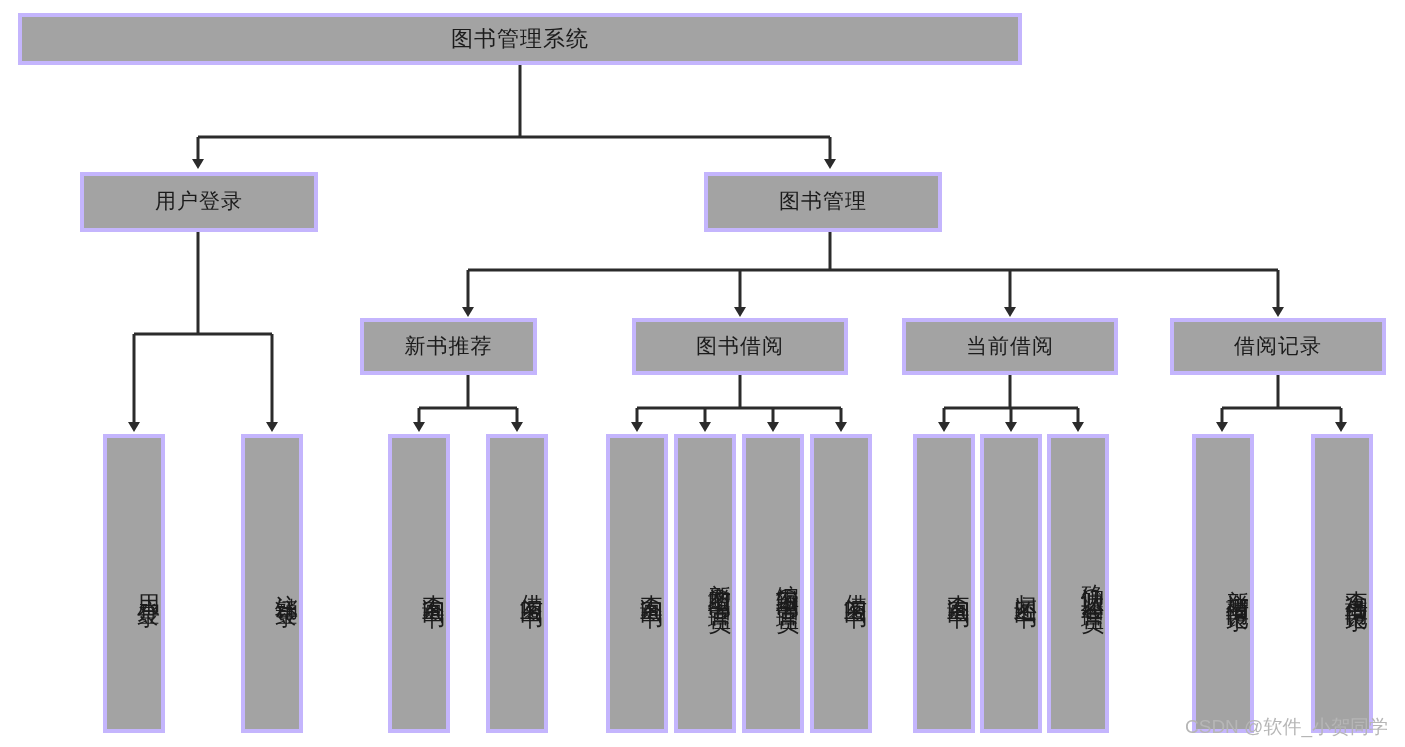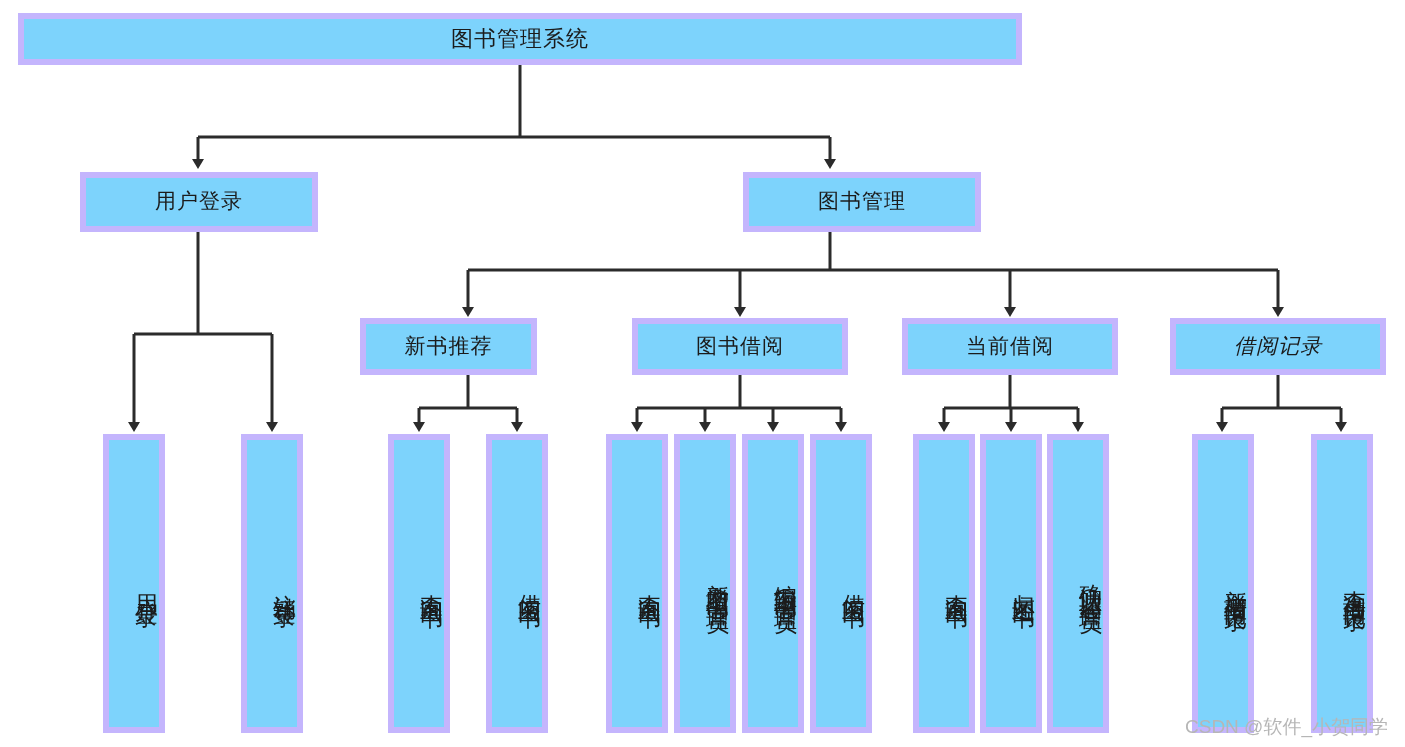--- a/index.html
+++ b/index.html
@@ -18,22 +18,22 @@
   #edges {
     position: absolute;
     left: 0;
     top: 0;
     width: 1405px;
     height: 747px;
   }
   .node {
     position: absolute;
     box-sizing: border-box;
-    background: #7dd3fc;
-    border: 6px solid #c4b5fd;
+    background: #a3a3a3;
+    border: 4px solid #c4b5fd;
     display: flex;
     align-items: center;
     justify-content: center;
     color: #1b1b1b;
     z-index: 2;
   }
   .node.h {
     font-size: 21px;
     letter-spacing: 1px;
     line-height: 1.1;
@@ -123,34 +123,34 @@
     </g>
   </svg>
 
   <div class="node h root" style="left:18px; top:13px; width:1004px; height:52px;">
     <span>图书管理系统</span>
   </div>
 
   <div class="node h" style="left:80px; top:172px; width:238px; height:60px;">
     <span>用户登录</span>
   </div>
-  <div class="node h" style="left:743px; top:172px; width:238px; height:60px;">
+  <div class="node h" style="left:704px; top:172px; width:238px; height:60px;">
     <span>图书管理</span>
   </div>
 
   <div class="node h" style="left:360px; top:318px; width:177px; height:57px;">
     <span>新书推荐</span>
   </div>
   <div class="node h" style="left:632px; top:318px; width:216px; height:57px;align-items:center;">
     <span>图书借阅</span>
   </div>
   <div class="node h" style="left:902px; top:318px; width:216px; height:57px;justify-content:center;">
     <span>当前借阅</span>
   </div>
-  <div class="node h" style="left:1170px; top:318px; width:216px; height:57px;font-style:italic;">
+  <div class="node h" style="left:1170px; top:318px; width:216px; height:57px;">
     <span>借阅记录</span>
   </div>
 
   <div class="node v" style="left:103px; top:434px; width:62px; height:299px;">
     <span class="vtext">用户登录</span>
   </div>
   <div class="node v" style="left:241px; top:434px; width:62px; height:299px;">
     <span class="vtext">注销登录</span>
   </div>
 

